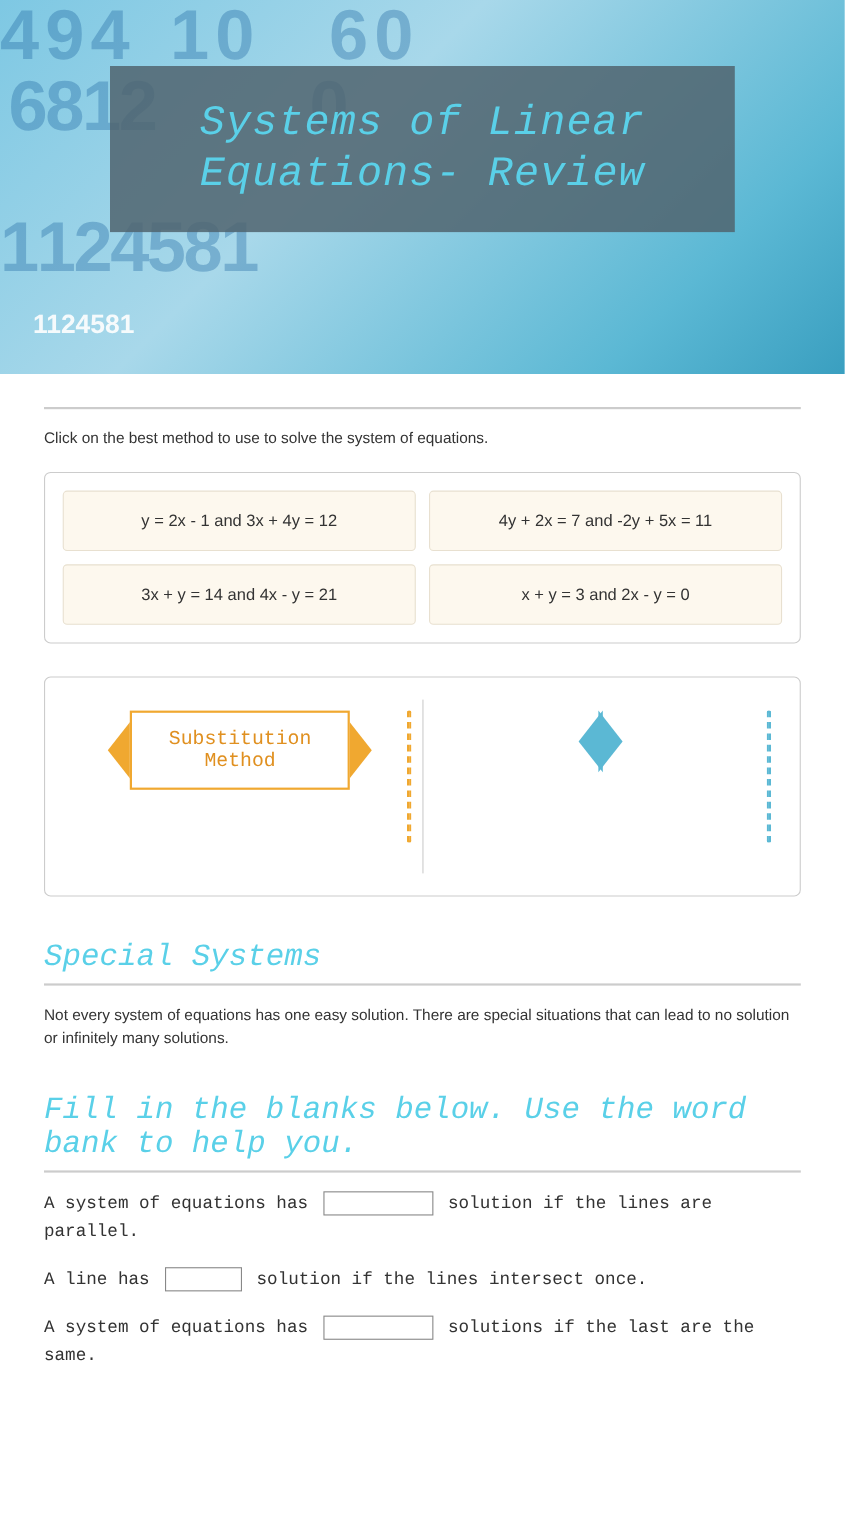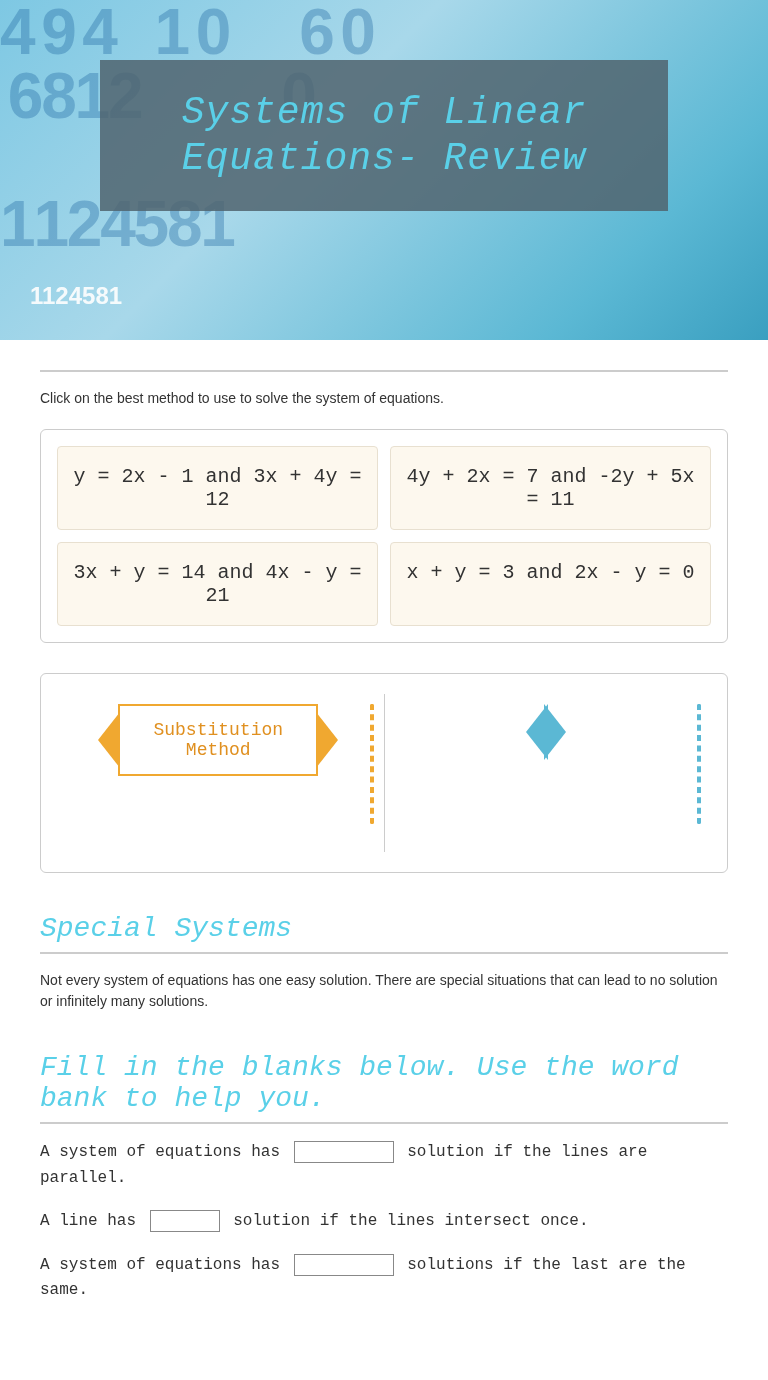--- a/index.html
+++ b/index.html
@@ -121,25 +121,24 @@
     .eq-row:last-child {
       margin-bottom: 0;
     }
 
     .eq-cell {
       flex: 1;
       background: #fdf8ee;
       border-radius: 4px;
       padding: 18px 12px;
       text-align: center;
-      font-size: 20px;
+      font-size: 15px;
       color: #333;
       cursor: pointer;
       border: 1px solid #e8e0d0;
-      font-family: Liberation Mono, monospace;
     }
 
     
     .methods-container {
       border: 1px solid #ccc;
       border-radius: 6px;
       padding: 20px 16px;
       margin-bottom: 40px;
       display: flex;
       gap: 0;

